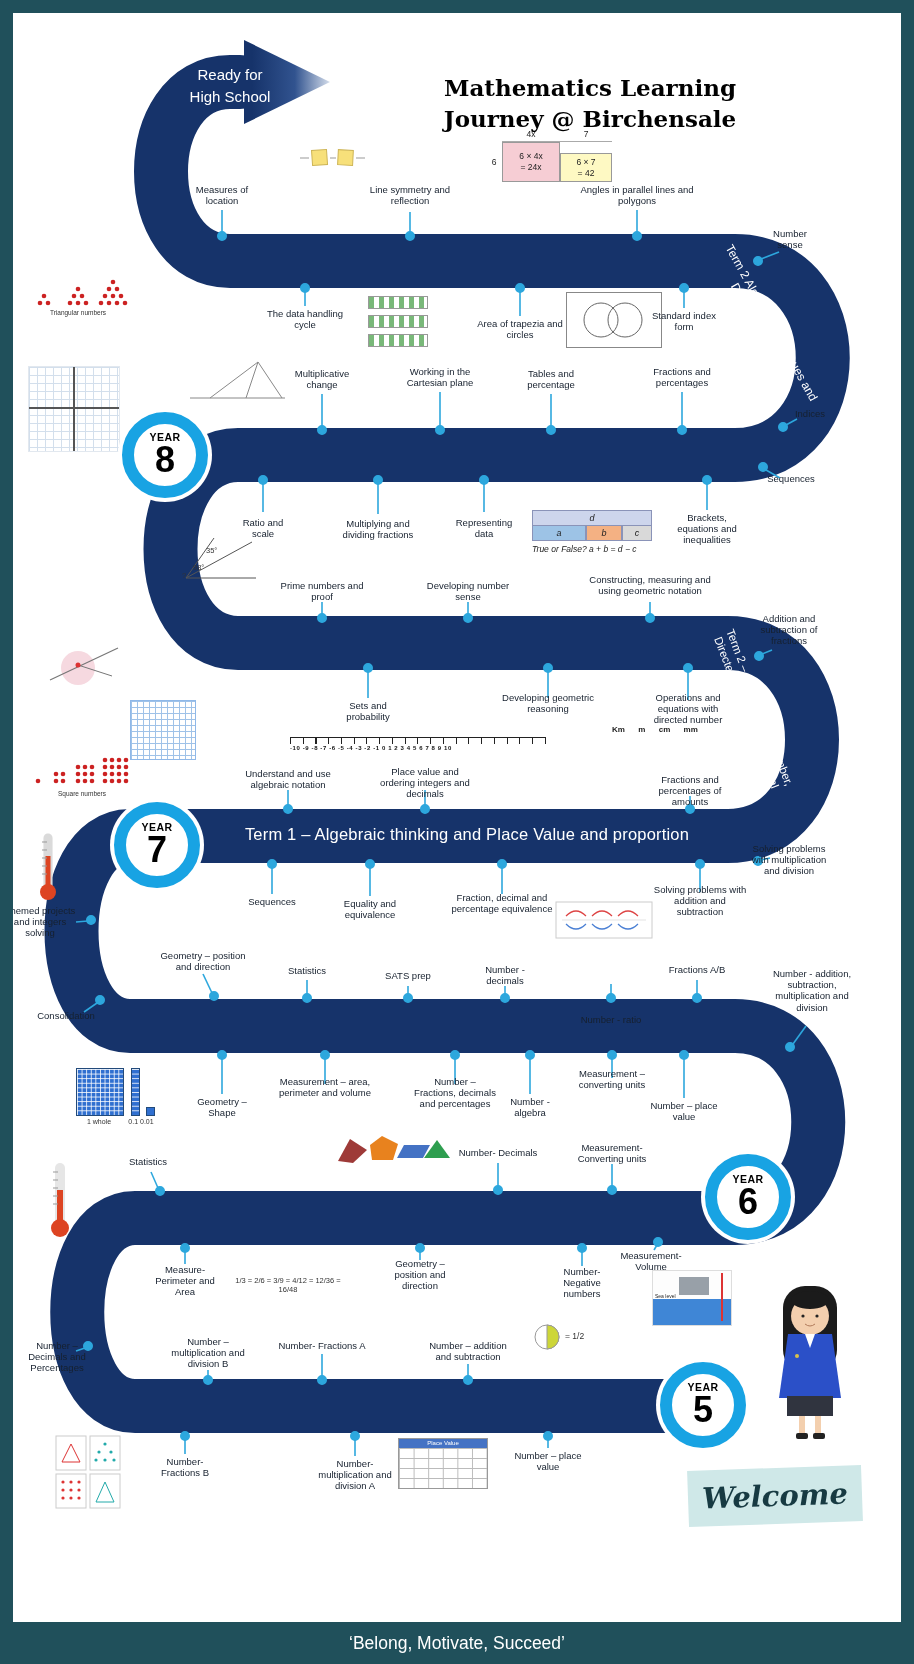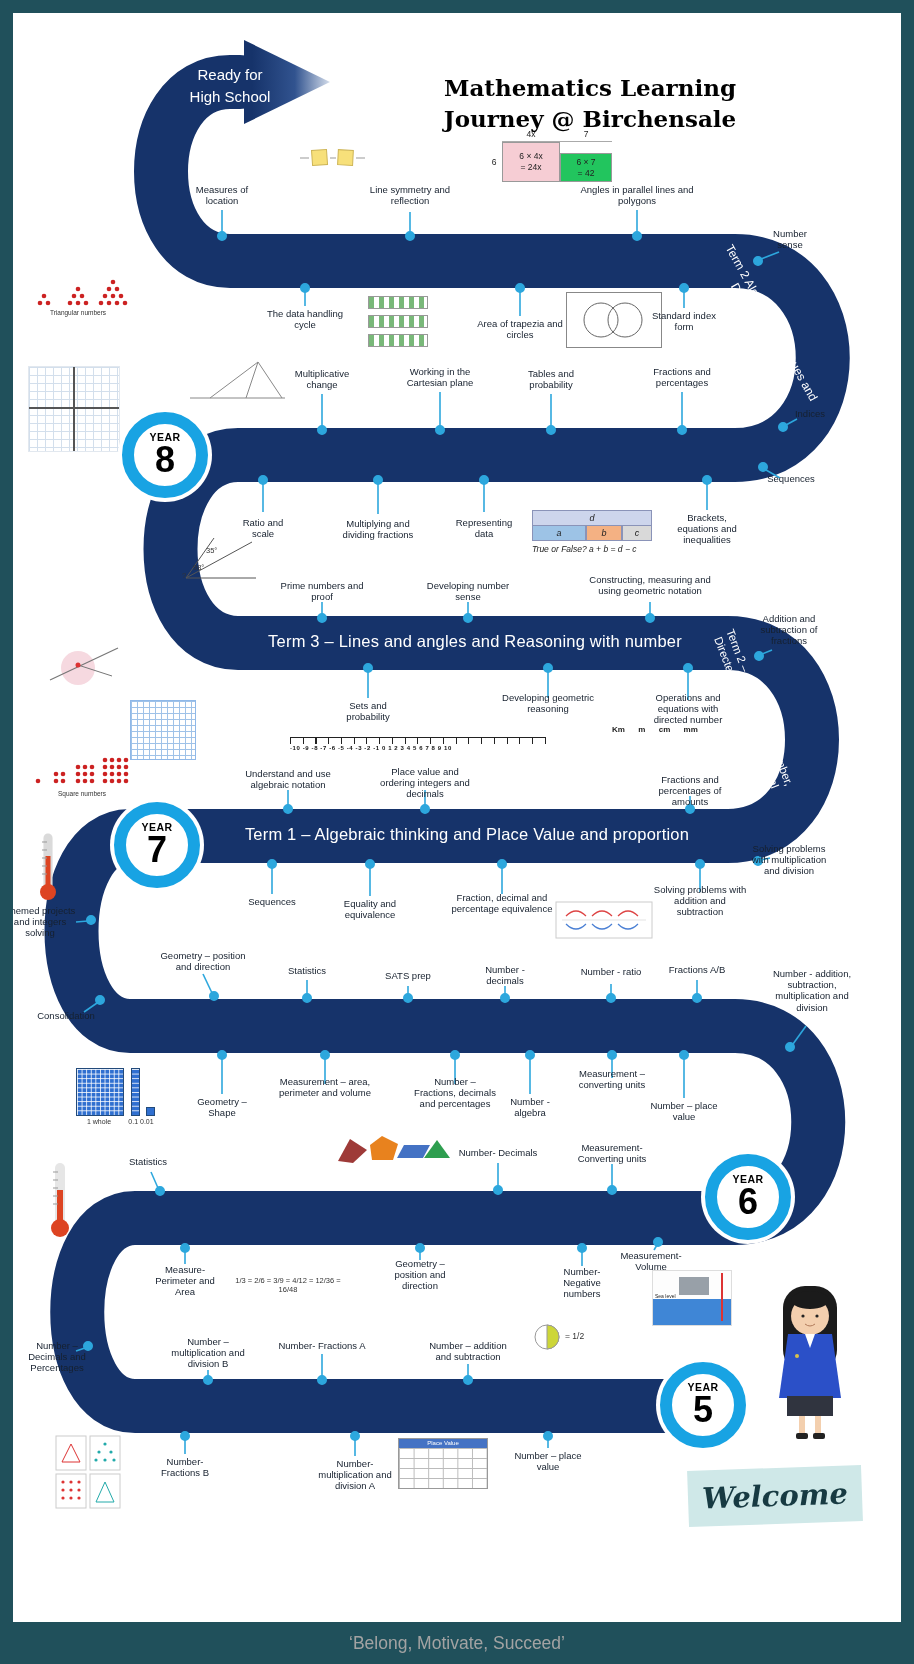--- a/index.html
+++ b/index.html
@@ -1,20 +1,20 @@
 <!DOCTYPE html>
 <html><head>
 <meta charset="utf-8">
 <style>
   html,body{margin:0;padding:0;background:#888;}
   .page{position:relative;width:914px;height:1664px;background:#fff;overflow:hidden;
         font-family:"Liberation Sans",sans-serif;margin:0 auto;}
   svg.layer{position:absolute;left:0;top:0;}
   .frame{position:absolute;inset:0;border:13px solid #20505b;pointer-events:none;z-index:50;}
-  .footer{position:absolute;left:0;right:0;bottom:0;height:42px;background:#20505b;color:#a3a3a3;
+  .footer{position:absolute;left:0;right:0;bottom:0;height:42px;background:#20505b;color:#ffffff;
           display:flex;align-items:center;justify-content:center;font-size:17.5px;z-index:51;}
   .title{position:absolute;left:420px;top:44px;width:340px;text-align:center;z-index:5;
          font-family:"DejaVu Serif",serif;font-weight:700;font-size:23px;line-height:1.35;color:#000;margin-top:28px;}
   .arrowlbl{position:absolute;left:184px;top:64px;width:92px;text-align:center;color:#fff;
             font-size:15px;line-height:1.45;z-index:5;}
   .term{position:absolute;color:#fff;font-size:16.5px;font-weight:500;text-align:center;
         letter-spacing:.2px;z-index:5;}
   .term-rot{position:absolute;color:#fff;font-size:12px;line-height:1.2;text-align:center;z-index:5;}
   .tr1{left:660px;top:312px;width:210px;transform:rotate(61deg);}
   .tr2{left:662px;top:692px;width:168px;transform:rotate(69deg);font-size:11.5px;}
@@ -49,21 +49,21 @@
       background-size:4.6px 4.6px;}
   .rod{position:absolute;left:131px;top:1068px;width:7px;height:46px;background:#2f6fd0;border:1px solid #224a7a;
       background-image:linear-gradient(rgba(255,255,255,.85) 1px,transparent 1px);background-size:4.6px 4.6px;}
   .cube{position:absolute;left:146px;top:1107px;width:7px;height:7px;background:#2f6fd0;border:1px solid #224a7a;}
   .area{position:absolute;left:486px;top:126px;display:grid;grid-template-columns:16px 58px 52px;
         grid-template-rows:16px 40px;font-size:8.5px;color:#222;z-index:4;}
   .area .lbl{display:flex;align-items:center;justify-content:center;border-bottom:1px solid #aaa;}
   .area .side{display:flex;align-items:center;justify-content:center;}
   .area .cell{border:1px solid #999;display:flex;align-items:center;justify-content:center;
               text-align:center;white-space:pre-line;line-height:1.25;}
-  .c1{background:#f6cdd4;} .c2{background:#22c55e;margin-top:11px;}
+  .c1{background:#f6cdd4;} .c2{background:#fef9c3;margin-top:11px;}
   .barm{position:absolute;left:532px;top:510px;width:120px;font-size:9px;color:#222;z-index:4;}
   .barm .bd{height:14px;background:#cdd5ec;border:1px solid #8a93b8;text-align:center;font-style:italic;line-height:14px;}
   .barm .brow{display:flex;}
   .barm .brow div{height:14px;border:1px solid #8a93b8;border-top:none;text-align:center;font-style:italic;line-height:14px;}
   .ba{width:52px;background:#9dc3e6;} .bb{width:34px;background:#f4b183;} .bc{flex:1;background:#d9d9d9;}
   .bcap{margin-top:3px;font-size:8.5px;font-style:italic;}
   .fracchain{position:absolute;left:232px;top:1276px;width:112px;font-size:7.5px;color:#333;text-align:center;z-index:4;}
   .sea{position:absolute;left:652px;top:1270px;width:78px;height:54px;border:1px solid #ddd;background:#fdfdfd;overflow:hidden;z-index:4;}
   .sea .water{position:absolute;left:0;right:0;bottom:0;height:26px;background:#3f86d6;}
   .sea .dock{position:absolute;left:26px;top:6px;width:30px;height:18px;background:#98a0a8;}
@@ -365,21 +365,20 @@
 <div class="title">
   <div>Mathematics  Learning</div>
   <div>Journey @ Birchensale</div>
 </div>
 
 <div class="arrowlbl">
   <div>Ready for</div>
   <div>High School</div>
 </div>
 
-<div class="term" style="left:230px;top:632px;width:490px">Term 3 – Lines and angles and Reasoning with number</div>
 <div class="term" style="left:212px;top:825px;width:510px">Term 1 – Algebraic thinking and Place Value and proportion</div>
 <div class="term-rot tr1">Term 2 Algebraic Techniques and Developing number</div>
 <div class="term-rot tr2">Term 2 – Applications of number, Directed number and Fractional thinking</div>
 
 <div class="badge" style="left:122px;top:412px">
   <div class="w">YEAR</div>
   <div class="n">8</div>
 </div>
 <div class="badge" style="left:114px;top:802px">
   <div class="w">YEAR</div>
@@ -397,21 +396,21 @@
 <div class="ms" style="left:222px;top:184px;width:70px">Measures of location</div>
 <div class="ms" style="left:410px;top:184px;width:85px">Line symmetry and reflection</div>
 <div class="ms" style="left:637px;top:184px;width:115px">Angles in parallel lines and polygons</div>
 <div class="ms" style="left:790px;top:228px;width:55px">Number sense</div>
 <div class="ms" style="left:305px;top:308px;width:85px">The data handling cycle</div>
 <div class="ms" style="left:520px;top:318px;width:95px">Area of trapezia and circles</div>
 <div class="ms" style="left:684px;top:310px;width:75px">Standard index form</div>
 <div class="ms" style="left:810px;top:408px;width:50px">Indices</div>
 <div class="ms" style="left:322px;top:368px;width:85px">Multiplicative change</div>
 <div class="ms" style="left:440px;top:366px;width:95px">Working in the Cartesian plane</div>
-<div class="ms" style="left:551px;top:368px;width:70px">Tables and probability</div>
+<div class="ms" style="left:551px;top:368px;width:70px">Tables and percentage</div>
 <div class="ms" style="left:682px;top:366px;width:80px">Fractions and percentages</div>
 <div class="ms" style="left:791px;top:473px;width:60px">Sequences</div>
 <div class="ms" style="left:263px;top:517px;width:60px">Ratio and scale</div>
 <div class="ms" style="left:378px;top:518px;width:90px">Multiplying and dividing fractions</div>
 <div class="ms" style="left:484px;top:517px;width:75px">Representing data</div>
 <div class="ms" style="left:707px;top:512px;width:78px">Brackets, equations and inequalities</div>
 <div class="ms" style="left:322px;top:580px;width:90px">Prime numbers and proof</div>
 <div class="ms" style="left:468px;top:580px;width:85px">Developing number sense</div>
 <div class="ms" style="left:650px;top:574px;width:135px">Constructing, measuring and using geometric notation</div>
 <div class="ms" style="left:789px;top:613px;width:78px">Addition and subtraction of fractions</div>
@@ -425,21 +424,21 @@
 <div class="ms" style="left:272px;top:896px;width:60px">Sequences</div>
 <div class="ms" style="left:370px;top:898px;width:72px">Equality and equivalence</div>
 <div class="ms" style="left:502px;top:892px;width:115px">Fraction, decimal and percentage equivalence</div>
 <div class="ms" style="left:700px;top:884px;width:95px">Solving problems with addition and subtraction</div>
 <div class="ms" style="left:40px;top:905px;width:76px">Themed projects and integers solving</div>
 <div class="ms" style="left:66px;top:1010px;width:84px">Consolidation</div>
 <div class="ms" style="left:203px;top:950px;width:88px">Geometry – position and direction</div>
 <div class="ms" style="left:307px;top:965px;width:60px">Statistics</div>
 <div class="ms" style="left:408px;top:970px;width:62px">SATS prep</div>
 <div class="ms" style="left:505px;top:964px;width:62px">Number - decimals</div>
-<div class="ms" style="left:611px;top:966px;width:72px">Number - ratio</div>
+<div class="ms" style="left:611px;top:1014px;width:72px">Number - ratio</div>
 <div class="ms" style="left:697px;top:964px;width:72px">Fractions A/B</div>
 <div class="ms" style="left:812px;top:968px;width:90px">Number - addition, subtraction, multiplication and division</div>
 <div class="ms" style="left:222px;top:1096px;width:72px">Geometry – Shape</div>
 <div class="ms" style="left:325px;top:1076px;width:95px">Measurement – area, perimeter and volume</div>
 <div class="ms" style="left:455px;top:1076px;width:85px">Number – Fractions, decimals and percentages</div>
 <div class="ms" style="left:530px;top:1096px;width:62px">Number - algebra</div>
 <div class="ms" style="left:612px;top:1068px;width:95px">Measurement – converting units</div>
 <div class="ms" style="left:684px;top:1100px;width:72px">Number – place value</div>
 <div class="ms" style="left:148px;top:1156px;width:62px">Statistics</div>
 <div class="ms" style="left:498px;top:1147px;width:95px">Number- Decimals</div>

